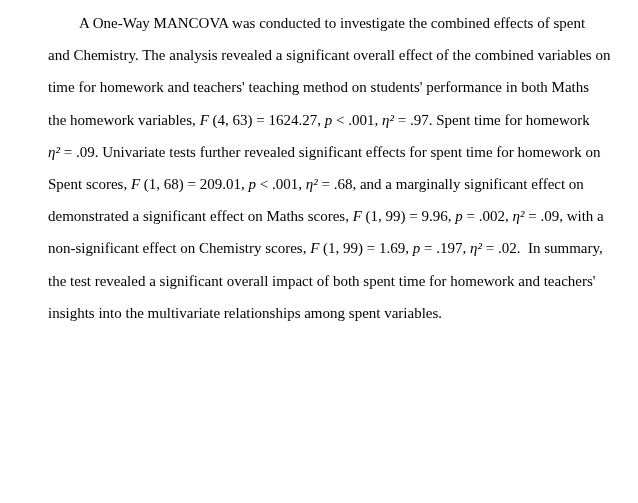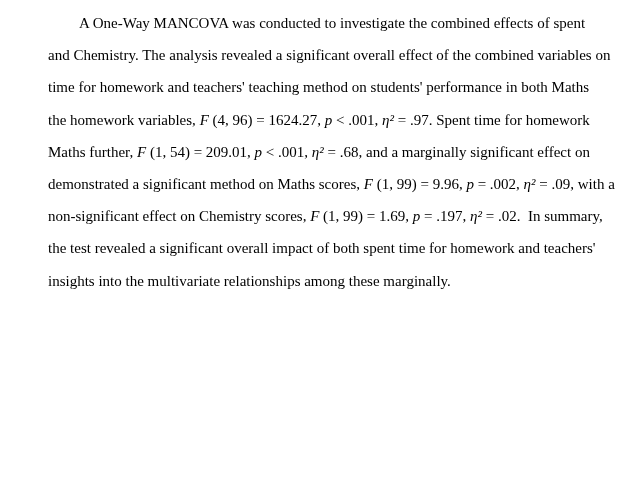--- a/index.html
+++ b/index.html
@@ -37,20 +37,21 @@
     }
   </style>
 </head>
 <body>
 
 <div class="page">
   <div class="paragraph" id="paragraph">
       <div class="line indent"><span>A One-Way MANCOVA was conducted to investigate the combined effects of spent</span></div>
       <div class="line"><span>and Chemistry. The analysis revealed a significant overall effect of the combined variables on</span></div>
       <div class="line"><span>time for homework and teachers' teaching method on students' performance in both Maths</span></div>
-      <div class="line"><span>the homework variables, </span><span class="stat">F</span><span> (4, 96) = 1624.27, </span><span class="stat">p</span><span> &lt; .001, </span><span class="stat">η²</span><span> = .97. Spent time for homework</span></div>
-      <div class="line"><span>Maths further, </span><span class="stat">F</span><span> (1, 54) = 209.01, </span><span class="stat">p</span><span> &lt; .001, </span><span class="stat">η²</span><span> = .68, and a marginally significant effect on</span></div>
-      <div class="line"><span>demonstrated a significant method on Maths scores, </span><span class="stat">F</span><span> (1, 99) = 9.96, </span><span class="stat">p</span><span> = .002, </span><span class="stat">η²</span><span> = .09, with a</span></div>
+      <div class="line"><span>the homework variables, </span><span class="stat">F</span><span> (4, 63) = 1624.27, </span><span class="stat">p</span><span> &lt; .001, </span><span class="stat">η²</span><span> = .97. Spent time for homework</span></div>
+      <div class="line"><span class="stat">η²</span><span> = .09. Univariate tests further revealed significant effects for spent time for homework on</span></div>
+      <div class="line"><span>Spent scores, </span><span class="stat">F</span><span> (1, 68) = 209.01, </span><span class="stat">p</span><span> &lt; .001, </span><span class="stat">η²</span><span> = .68, and a marginally significant effect on</span></div>
+      <div class="line"><span>demonstrated a significant effect on Maths scores, </span><span class="stat">F</span><span> (1, 99) = 9.96, </span><span class="stat">p</span><span> = .002, </span><span class="stat">η²</span><span> = .09, with a</span></div>
       <div class="line"><span>non-significant effect on Chemistry scores, </span><span class="stat">F</span><span> (1, 99) = 1.69, </span><span class="stat">p</span><span> = .197, </span><span class="stat">η²</span><span> = .02.  In summary,</span></div>
       <div class="line"><span>the test revealed a significant overall impact of both spent time for homework and teachers'</span></div>
-      <div class="line"><span>insights into the multivariate relationships among these marginally.</span></div>
+      <div class="line"><span>insights into the multivariate relationships among spent variables.</span></div>
     </div>
 </div>
 
 </body></html>

